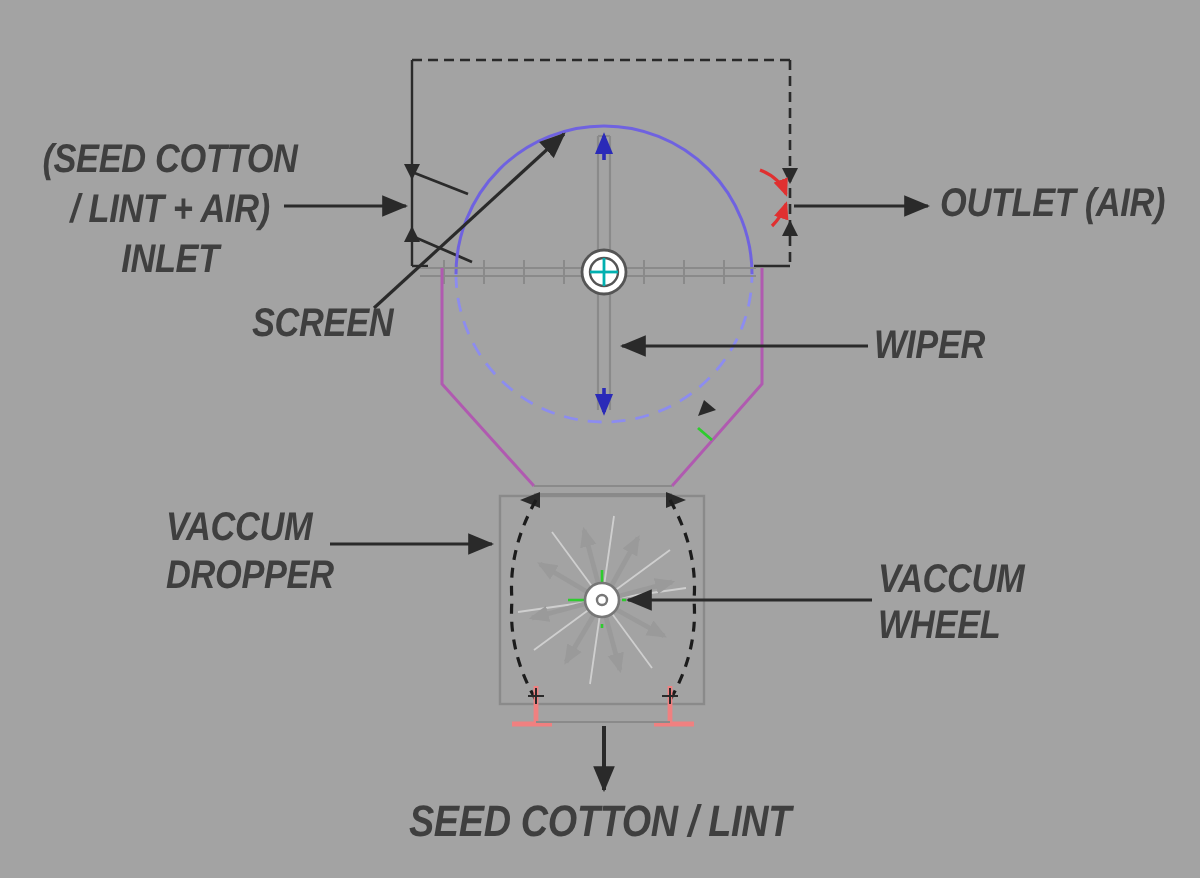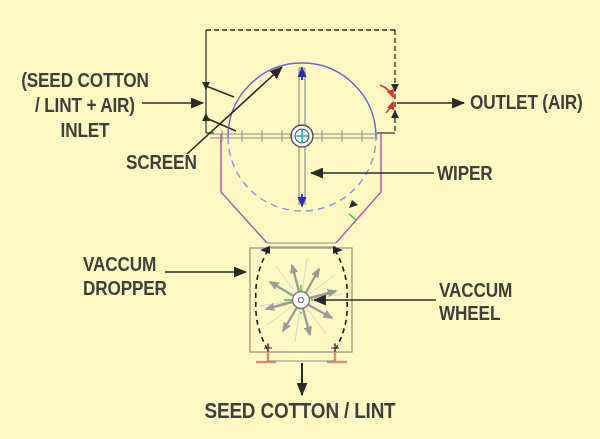--- a/index.html
+++ b/index.html
@@ -1,18 +1,19 @@
 <!DOCTYPE html>
 <html><head>
 <meta charset="utf-8">
 <style>
   html,body{margin:0;padding:0;background:#ffffff;}
   .stage{
-    position:relative;width:600px;height:439px;background:#fef9c3;overflow:hidden;
+    position:relative;width:600px;height:439px;background:#a3a3a3;overflow:hidden;
     font-family:"Liberation Sans",sans-serif;
+    font-style:italic;
   }
   .stage svg{position:absolute;left:0;top:0;}
   .label{
     position:absolute;font-weight:700;color:#3f3f3f;font-size:20px;line-height:25px;
     white-space:nowrap;transform:scaleX(0.86);letter-spacing:-0.2px;
   }
   .origin-left{transform-origin:0 0;}
   .origin-center{transform-origin:50% 0;text-align:center;}
   .lbl-inlet{left:10px;top:68px;width:150px;}
   .lbl-screen{left:126px;top:150px;}

